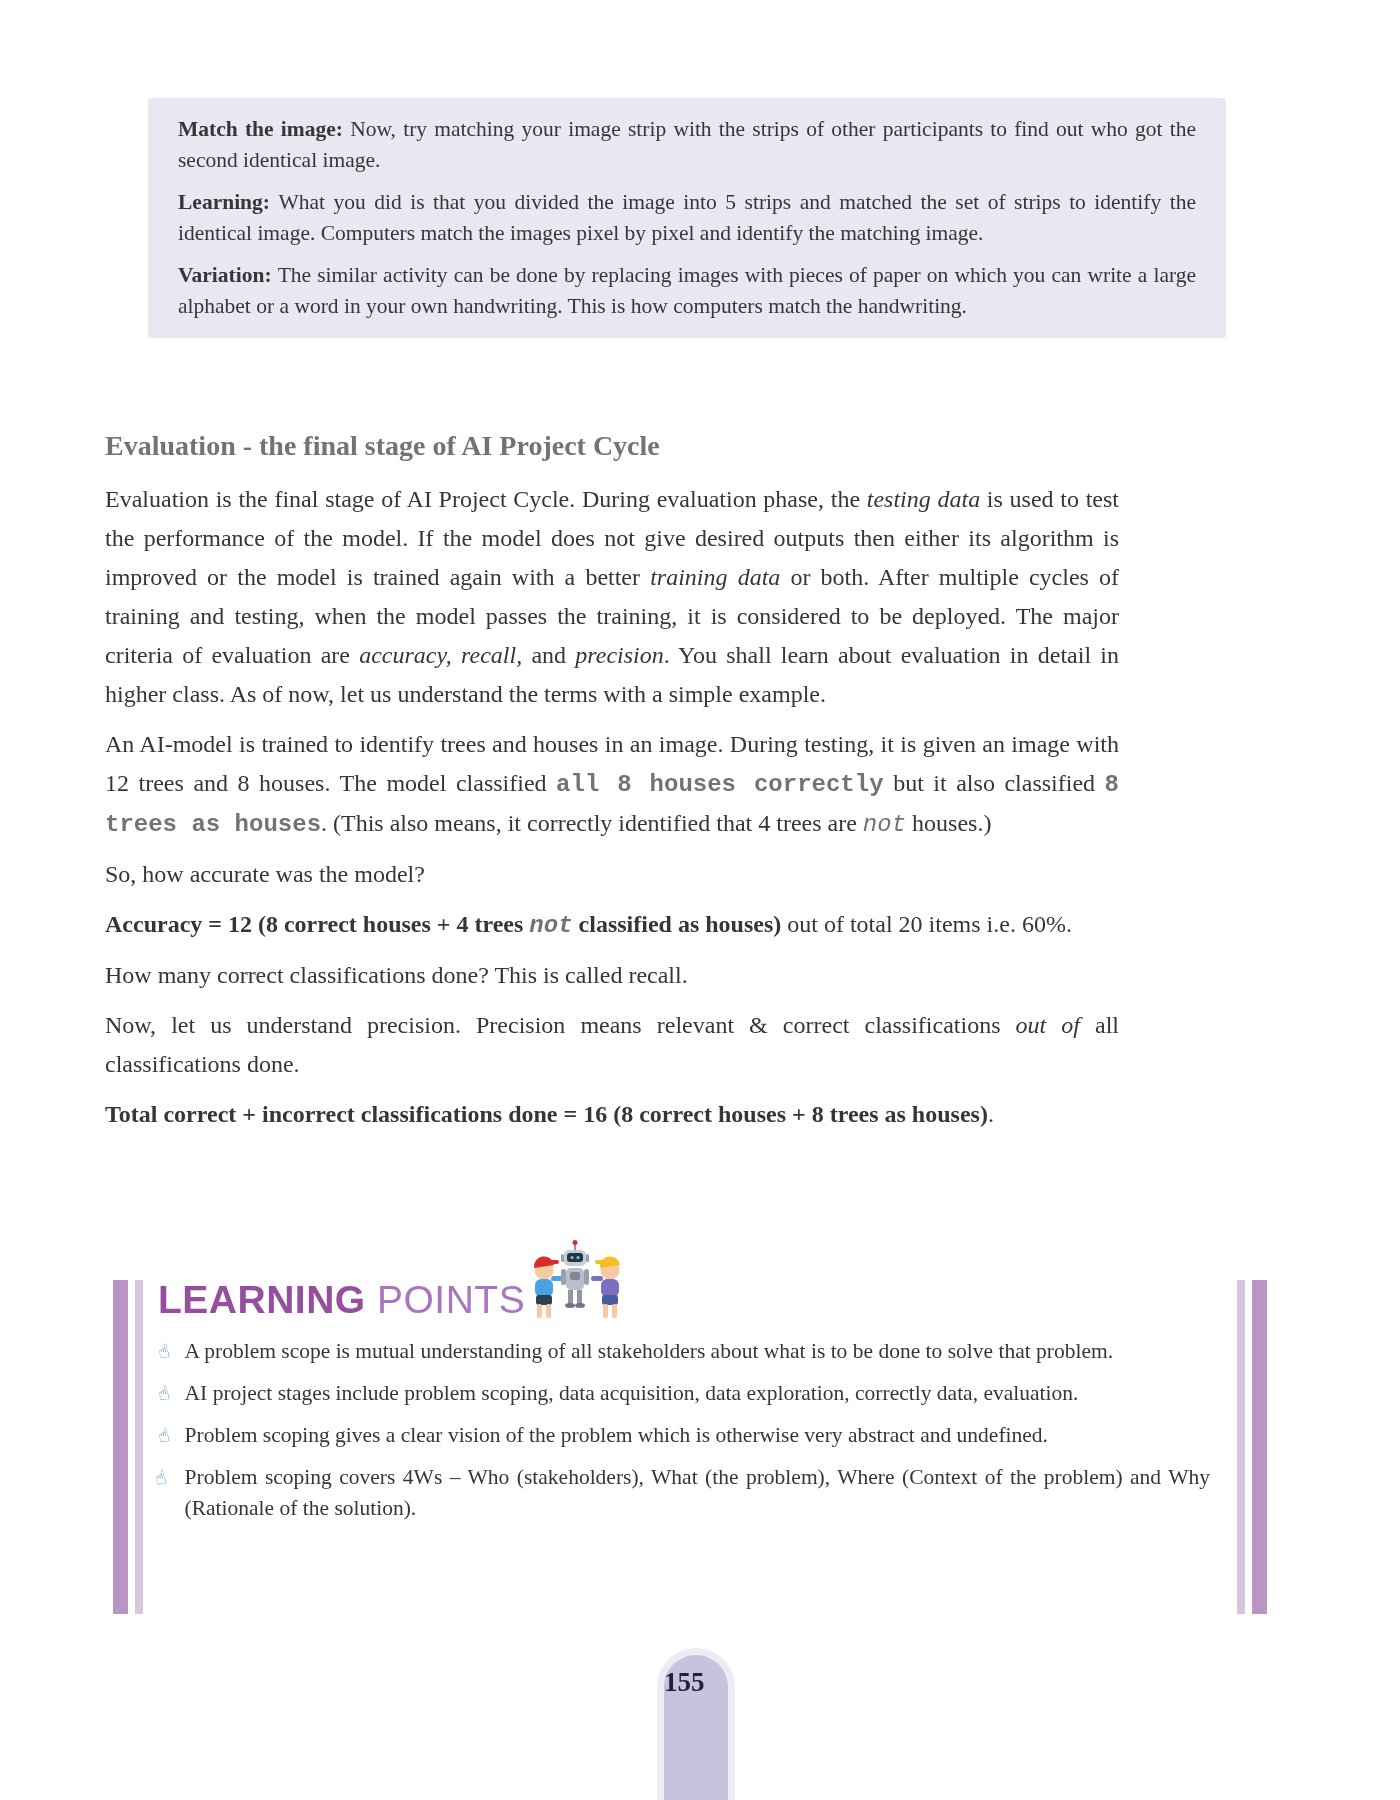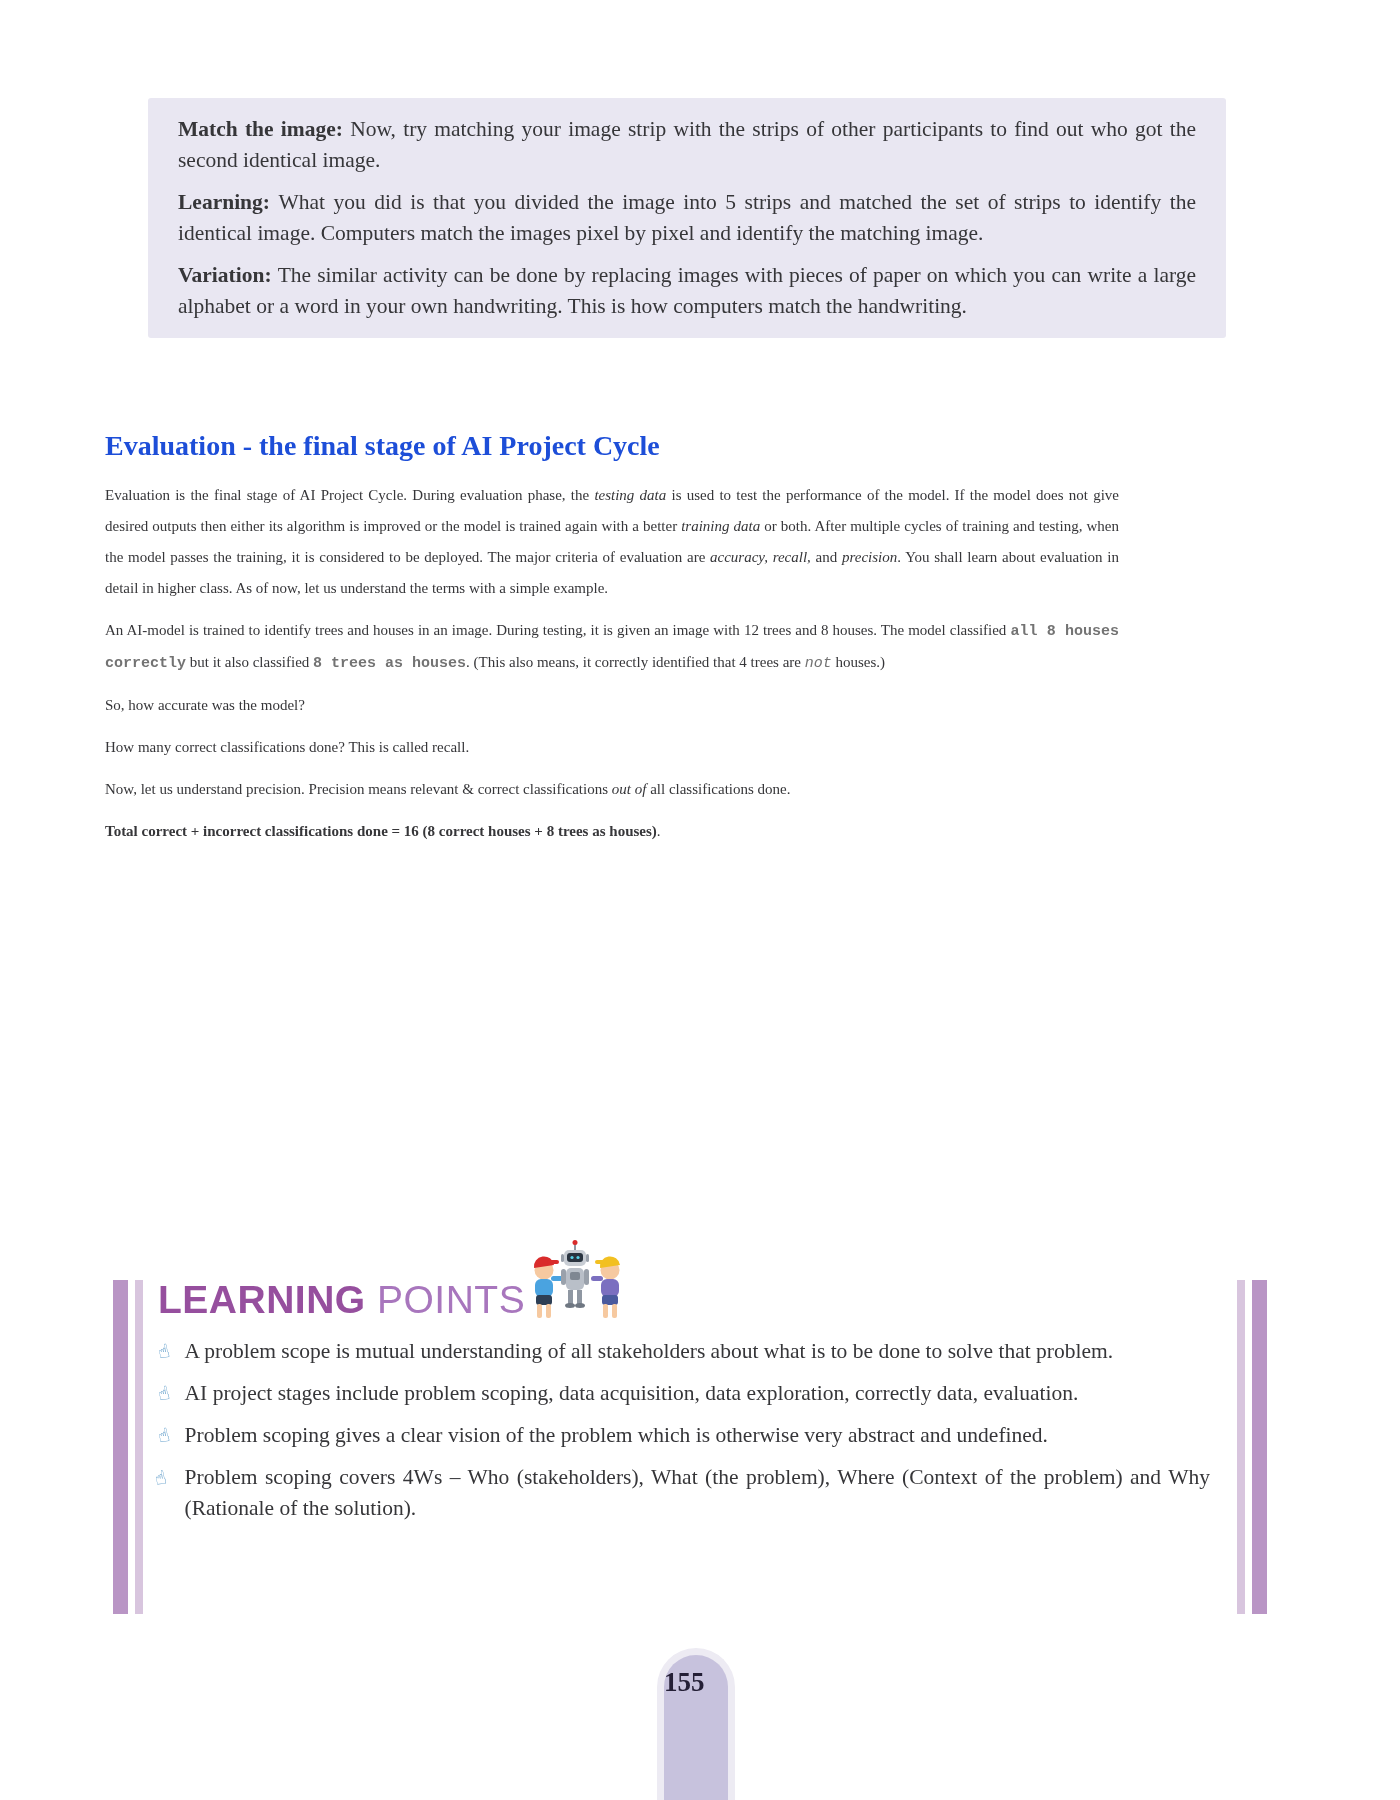--- a/index.html
+++ b/index.html
@@ -32,27 +32,27 @@
   .activity-box p:last-child { margin-bottom: 0; }
   
   .content {
     position: absolute;
     left: 105px; top: 430px;
     width: 1014px;
   }
   .section-heading {
     font-size: 28px;
     font-weight: 700;
-    color: #1d4ed8;
+    color: #737373;
     margin-bottom: 18px;
     font-family: "Liberation Serif", serif;
   }
   .body-p {
-    font-size: 15px;
-    line-height: 31px;
+    font-size: 24px;
+    line-height: 39px;
     text-align: justify;
     margin-bottom: 11px;
   }
   .seg.b  { font-weight: 700; }
   .seg.i  { font-style: italic; }
   .seg.pink { color: #737373; font-family: Liberation Mono, monospace; }
   
   .lp {
     position: absolute;
     left: 0; top: 1240px;
@@ -126,20 +126,21 @@
     <p><span class="seg b">Match the image: </span><span class="seg">Now, try matching your image strip with the strips of other participants to find out who got the second identical image.</span></p>
     <p><span class="seg b">Learning: </span><span class="seg">What you did is that you divided the image into 5 strips and matched the set of strips to identify the identical image. Computers match the images pixel by pixel and identify the matching image.</span></p>
     <p><span class="seg b">Variation: </span><span class="seg">The similar activity can be done by replacing images with pieces of paper on which you can write a large alphabet or a word in your own handwriting. This is how computers match the handwriting.</span></p>
   </div>
 
   <div class="content">
     <h2 class="section-heading">Evaluation - the final stage of AI Project Cycle</h2>
     <p class="body-p"><span class="seg">Evaluation is the final stage of AI Project Cycle. During evaluation phase, the </span><span class="seg i">testing data</span><span class="seg"> is used to test the performance of the model. If the model does not give desired outputs then either its algorithm is improved or the model is trained again with a better </span><span class="seg i">training data</span><span class="seg"> or both. After multiple cycles of training and testing, when the model passes the training, it is considered to be deployed. The major criteria of evaluation are </span><span class="seg i">accuracy, recall,</span><span class="seg"> and </span><span class="seg i">precision</span><span class="seg">. You shall learn about evaluation in detail in higher class. As of now, let us understand the terms with a simple example.</span></p>
     <p class="body-p"><span class="seg">An AI-model is trained to identify trees and houses in an image. During testing, it is given an image with 12 trees and 8 houses. The model classified </span><span class="seg b pink">all 8 houses correctly</span><span class="seg"> but it also classified </span><span class="seg b pink">8 trees as houses</span><span class="seg">. (This also means, it correctly identified that 4 trees are </span><span class="seg i pink">not</span><span class="seg"> houses.)</span></p>
     <p class="body-p"><span class="seg">So, how accurate was the model?</span></p>
+    <p class="body-p"><span class="seg b">Accuracy = 12 (8 correct houses + 4 trees </span><span class="seg b i pink">not</span><span class="seg b"> classified as houses)</span><span class="seg"> out of total 20 items i.e. 60%.</span></p>
     <p class="body-p"><span class="seg">How many correct classifications done? This is called recall.</span></p>
     <p class="body-p"><span class="seg">Now, let us understand precision. Precision means relevant &amp; correct classifications </span><span class="seg i">out of</span><span class="seg"> all classifications done.</span></p>
     <p class="body-p"><span class="seg b">Total correct  + incorrect classifications done = 16 (8 correct houses + 8 trees as houses)</span><span class="seg">.</span></p>
   </div>
 
   <div class="lp">
     <div class="bars left">
       <div class="bar thick"></div>
       <div class="bar thin"></div>
     </div>

